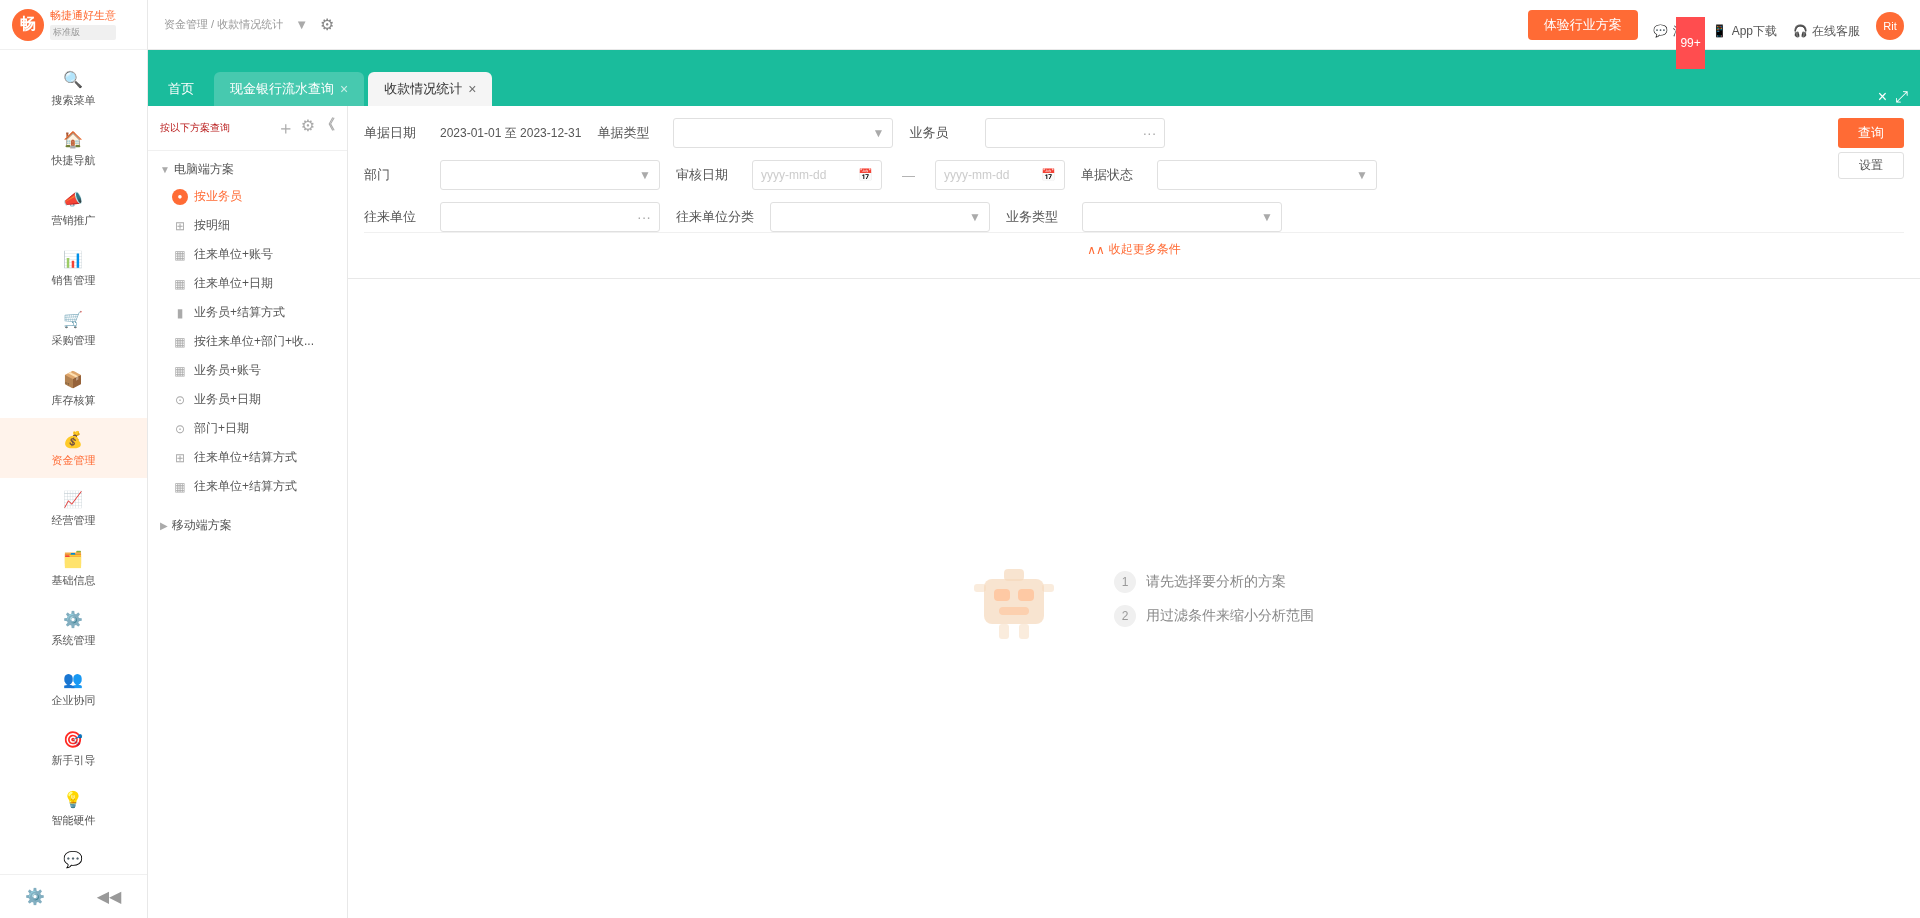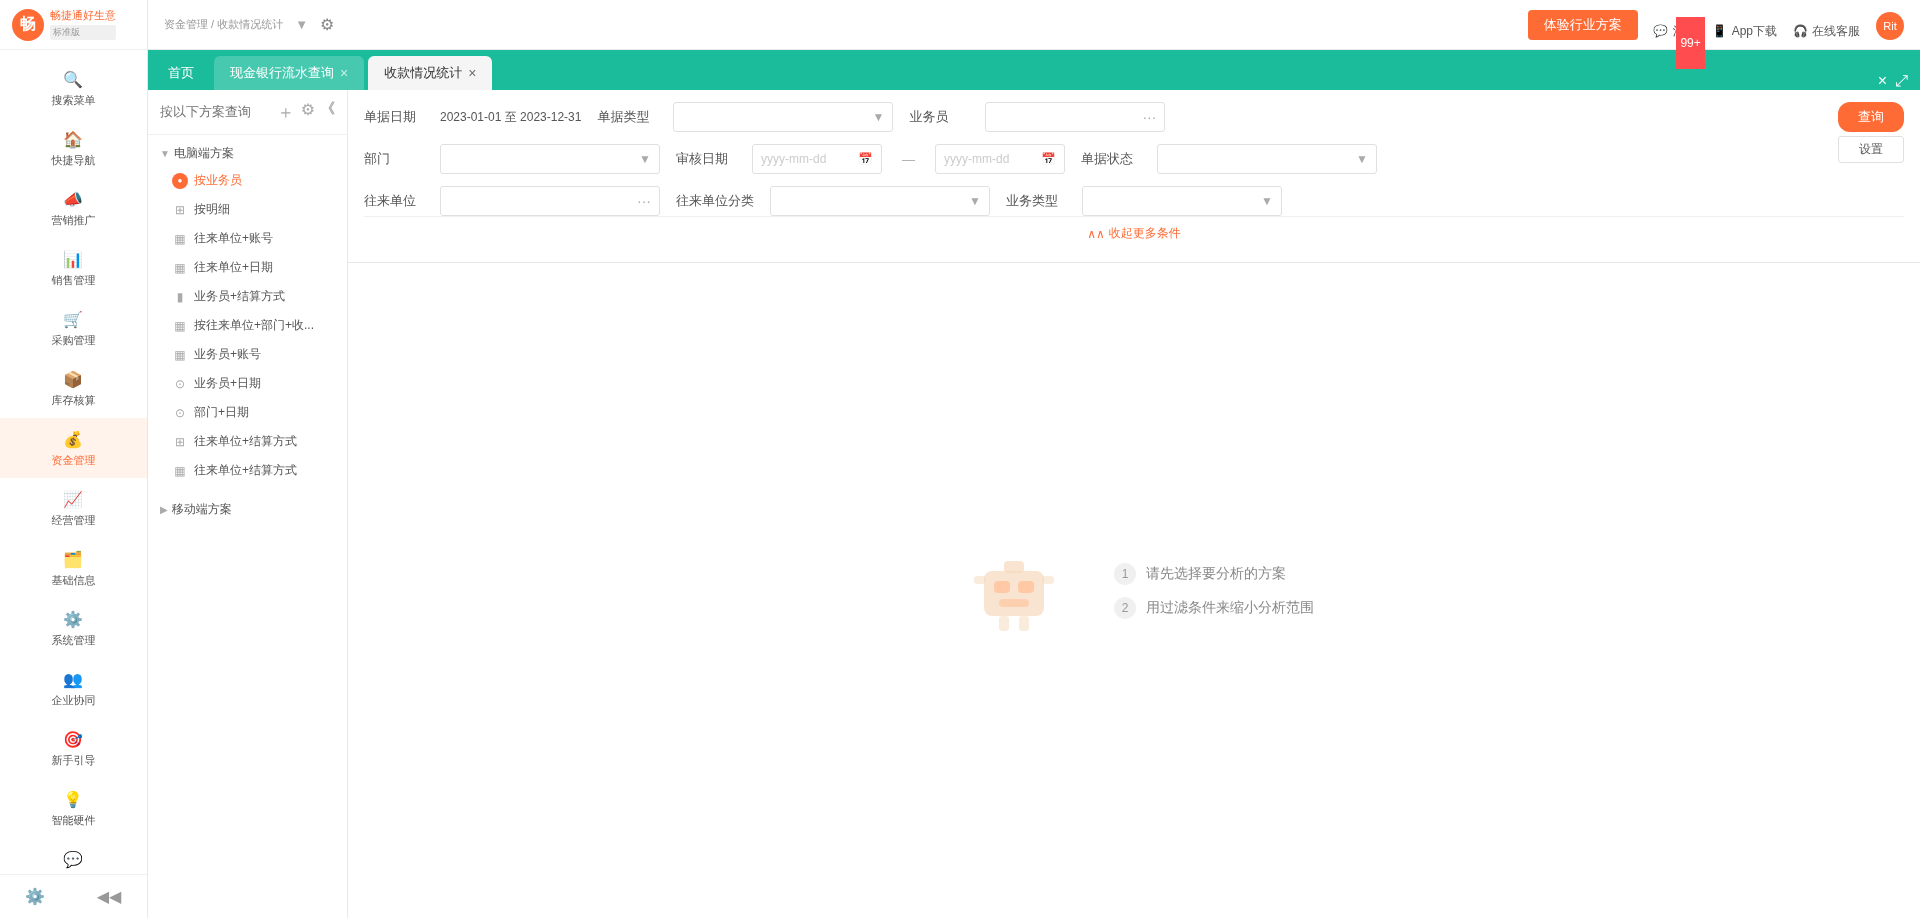--- a/index.html
+++ b/index.html
@@ -30,42 +30,42 @@
     .topbar { height: 50px; background: #fff; display: flex; align-items: center; justify-content: space-between; padding: 0 16px; border-bottom: 1px solid #e8e8e8; flex-shrink: 0; }
     .topbar-left { display: flex; align-items: center; gap: 12px; }
     .breadcrumb-text { color: #999; font-size: 11px; }
     .topbar-right { display: flex; align-items: flex-end; gap: 16px; }
     .trial-btn { background: #ff6b35; color: white; border: none; padding: 6px 16px; border-radius: 4px; cursor: pointer; font-size: 13px; }
     .msg-item { display: flex; align-items: center; gap: 4px; color: #555; font-size: 12px; cursor: pointer; position: relative; }
     .badge { background: #ff4d4f; color: white; font-size: 12px; padding: 19px 4px; border-radius: 0; position: absolute; top: -6px; right: -8px; }
     .user-avatar { width: 28px; height: 28px; background: #ff6b35; border-radius: 50%; display: flex; align-items: center; justify-content: center; color: white; font-size: 11px; }
 
     
-    .tabs { height: 40px; background: #1abc9c; display: flex; align-items: flex-end; padding: 0 0 0 0; flex-shrink: 0; }
+    .tabs { height: 56px; background: #1abc9c; display: flex; align-items: flex-end; padding: 0 0 0 0; flex-shrink: 0; }
     .tab { padding: 8px 16px; color: white; cursor: pointer; font-size: 13px; display: flex; align-items: center; gap: 6px; border-radius: 6px 6px 0 0; margin-left: 4px; }
     .tab.home { background: transparent; color: white; }
     .tab.active { background: #f5f5f5; color: #333; }
     .tab.inactive { background: rgba(255,255,255,0.2); color: white; }
     .tab-close { font-size: 14px; color: inherit; cursor: pointer; opacity: 0.7; }
     .tabs-right { margin-left: auto; display: flex; align-items: center; gap: 8px; padding-right: 12px; color: white; font-size: 16px; cursor: pointer; }
 
     
     .page-header { height: 48px; background: #fff; display: flex; align-items: center; justify-content: space-between; padding: 0 16px; border-bottom: 1px solid #e8e8e8; flex-shrink: 0; }
     .page-title-box { border: 2px solid #ff4d4f; padding: 4px 10px; border-radius: 3px; }
     .page-title { font-size: 16px; font-weight: bold; color: #333; }
     .page-actions { display: flex; align-items: center; gap: 12px; }
     .action-btn { display: flex; align-items: center; gap: 4px; color: #ff6b35; font-size: 13px; cursor: pointer; background: none; border: none; }
 
     
     .content { flex: 1; display: flex; overflow: hidden; }
 
     
     .left-panel { width: 200px; background: #fff; border-right: 1px solid #e8e8e8; display: flex; flex-direction: column; flex-shrink: 0; }
     .left-panel-header { padding: 10px 12px; border-bottom: 1px solid #f0f0f0; display: flex; align-items: center; justify-content: space-between; }
-    .left-panel-title { color: #737373; font-size: 13px; }
+    .left-panel-title { color: #b91c1c; font-size: 10px; }
     .left-panel-actions { display: flex; gap: 6px; }
     .left-panel-actions span { color: #aaa; cursor: pointer; font-size: 16px; }
     .scheme-section { padding: 6px 0; }
     .scheme-group-title { display: flex; align-items: center; padding: 4px 12px; cursor: pointer; color: #555; font-size: 12px; }
     .scheme-group-title .arrow { margin-right: 4px; font-size: 10px; color: #aaa; }
     .scheme-item { display: flex; align-items: center; padding: 6px 12px 6px 24px; cursor: pointer; font-size: 12px; color: #555; }
     .scheme-item.active { color: #ff6b35; }
     .scheme-item .item-icon-small { width: 16px; height: 16px; margin-right: 6px; display: inline-flex; align-items: center; justify-content: center; }
     .active-dot { width: 16px; height: 16px; background: #ff6b35; border-radius: 50%; display: inline-flex; align-items: center; justify-content: center; color: white; font-size: 8px; margin-right: 6px; }
 
@@ -81,21 +81,21 @@
     .date-btn { padding: 3px 8px; border: 1px solid #e0e0e0; border-radius: 3px; background: #fff; font-size: 12px; cursor: pointer; color: #555; }
     .date-btn.active { background: #ff6b35; color: white; border-color: #ff6b35; }
     .date-range { font-size: 12px; color: #555; }
     .filter-select { min-width: 200px; height: 30px; border: 1px solid #e0e0e0; border-radius: 3px; background: #fff; display: flex; align-items: center; justify-content: space-between; padding: 0 8px; cursor: pointer; }
     .filter-select-text { color: #aaa; font-size: 12px; }
     .filter-select .chevron { color: #aaa; font-size: 12px; }
     .date-input { height: 30px; border: 1px solid #e0e0e0; border-radius: 3px; padding: 0 8px; font-size: 12px; color: #aaa; min-width: 120px; display: flex; align-items: center; justify-content: space-between; }
     .date-dash { color: #aaa; padding: 0 4px; }
 
     .filter-actions { display: flex; flex-direction: column; gap: 4px; margin-left: auto; }
-    .query-btn { background: #ff6b35; color: white; border: none; padding: 6px 20px; border-radius: 12px; cursor: pointer; font-size: 13px; }
+    .query-btn { background: #ff6b35; color: white; border: none; padding: 6px 20px; border-radius: 3px; cursor: pointer; font-size: 13px; }
     .settings-btn { background: #fff; color: #555; border: 1px solid #e0e0e0; padding: 4px 16px; border-radius: 3px; cursor: pointer; font-size: 12px; }
 
     .collapse-bar { display: flex; align-items: center; justify-content: center; padding: 8px; cursor: pointer; color: #ff6b35; font-size: 12px; gap: 4px; border-top: 1px solid #f0f0f0; }
 
     
     .empty-state { flex: 1; display: flex; align-items: center; justify-content: center; background: #fff; flex-direction: row; gap: 40px; }
     .empty-robot { width: 120px; height: 120px; display: flex; align-items: center; justify-content: center; }
     .robot-svg { opacity: 0.6; }
     .empty-hints { display: flex; flex-direction: column; gap: 12px; }
     .hint-item { display: flex; align-items: center; gap: 10px; color: #888; font-size: 14px; }

